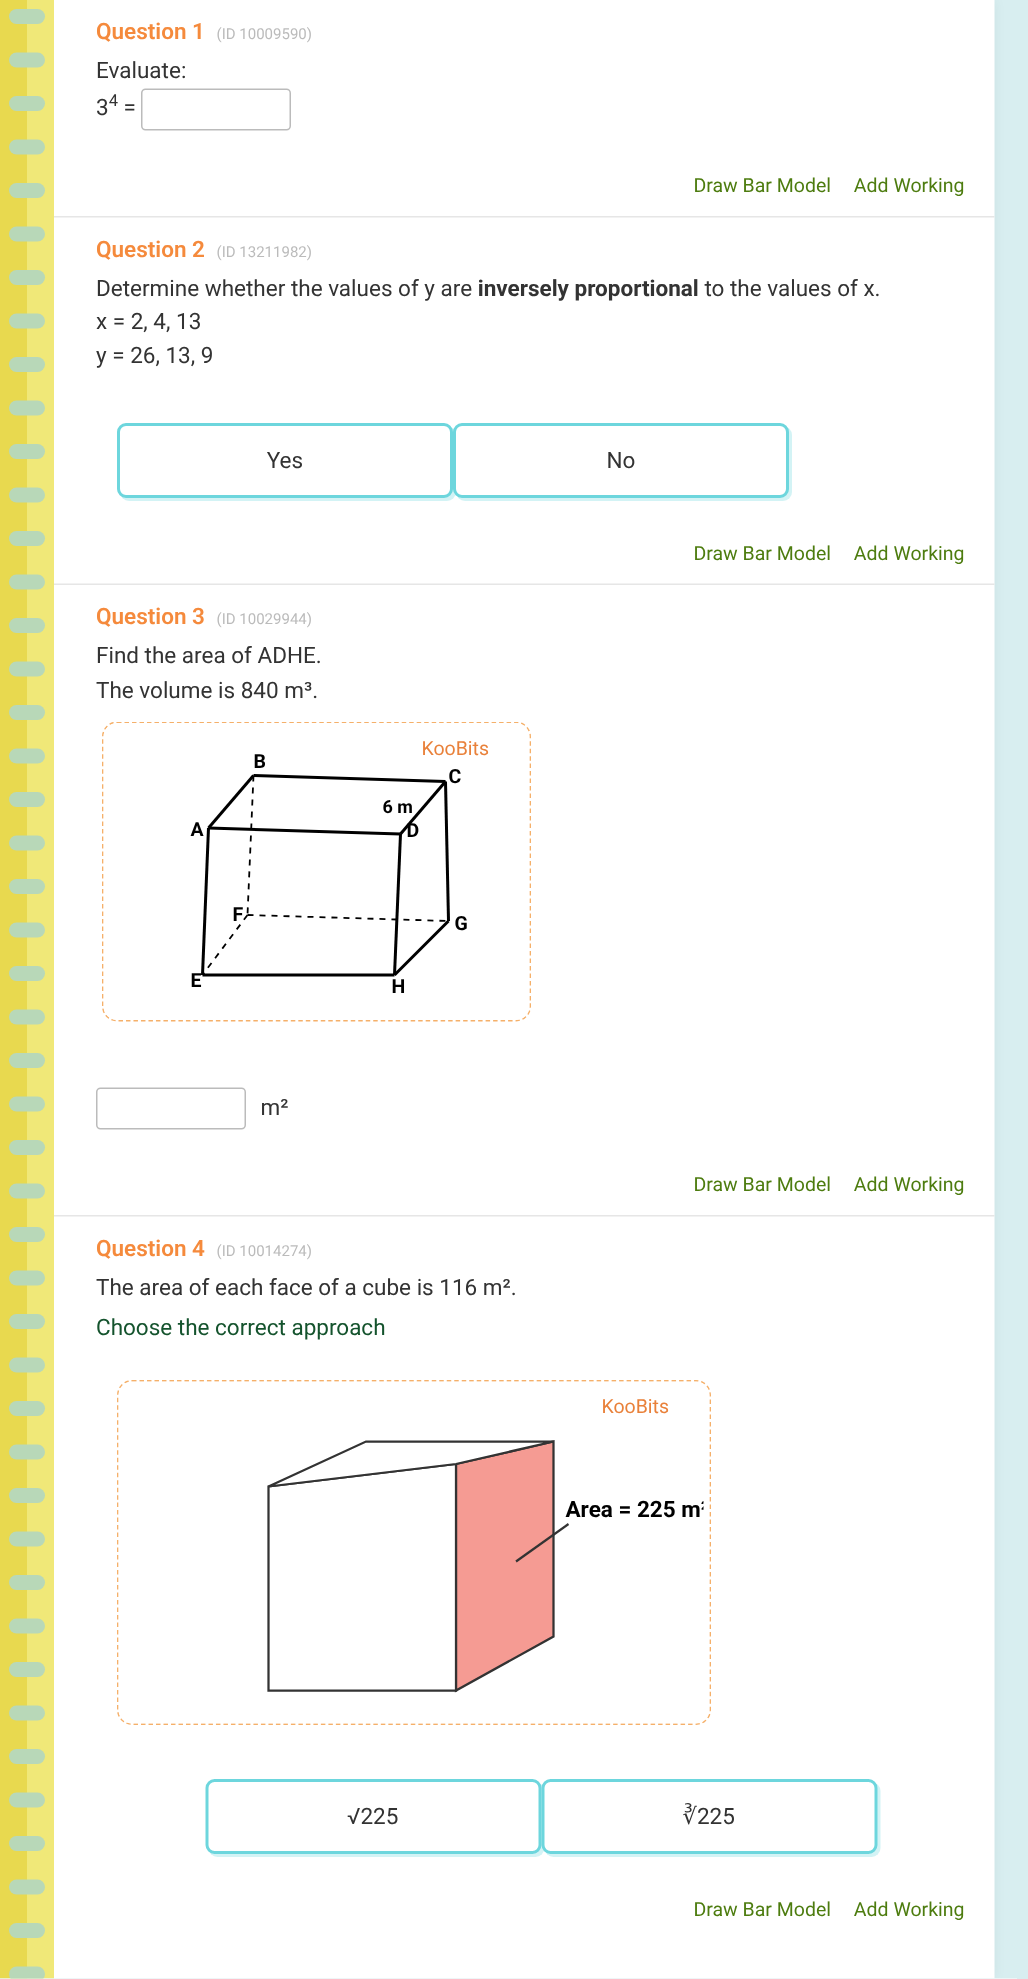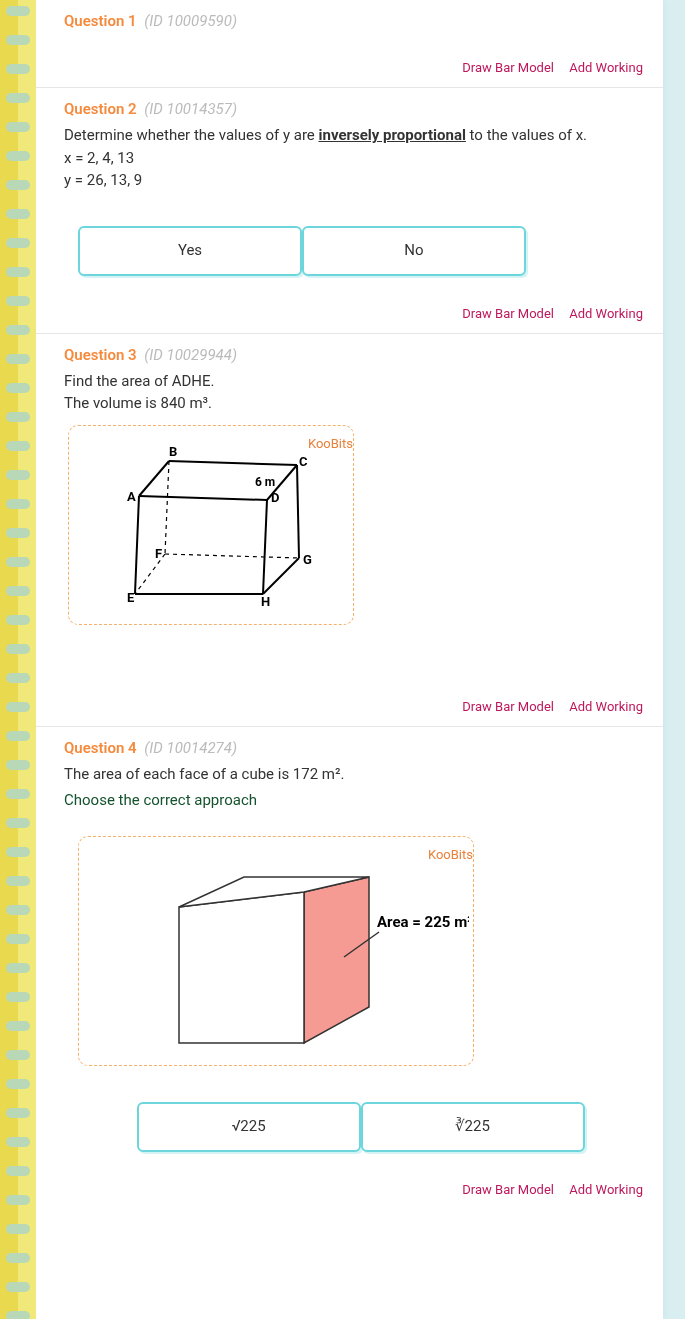--- a/index.html
+++ b/index.html
@@ -46,48 +46,47 @@
 .qheader {
   margin-bottom: 6px;
 }
 .qtitle {
   color: #f58a3c;
   font-weight: 600;
   font-size: 15px;
 }
 .qid {
   color: #bbb;
-  font-size: 15px;
+  font-size: 10px;
   margin-left: 4px;
-  font-style: italic;
 }
 .qbody {
   color: #333;
   line-height: 1.5;
 }
-.qbody strong { font-weight: 700; text-decoration: underline; }
+.qbody strong { font-weight: 700; }
 .center-line { text-align: left; }
 input.blank {
   border: 1px solid #bbb;
   border-radius: 3px;
   height: 28px;
   width: 100px;
   padding: 2px 6px;
   font-size: 14px;
   vertical-align: middle;
 }
 input.blank.wide { width: 100px; }
 .sup { vertical-align: super; font-size: 11px; line-height: 0; }
 .actions {
   text-align: right;
   margin-top: 30px;
   font-size: 13px;
 }
 .actions a {
-  color: #be185d;
+  color: #4d7c0f;
   text-decoration: none;
   margin-left: 12px;
   cursor: pointer;
 }
 .choice-row {
   display: flex;
   margin: 34px 0 0 14px;
 }
 .choice-btn {
   flex: 0 0 224px;
@@ -107,21 +106,21 @@
   border: 1px dashed #f5b06a;
   border-radius: 10px;
   padding: 10px;
   margin-top: 10px;
   position: relative;
   display: inline-block;
 }
 .fig-brand {
   position: absolute;
   top: 8px;
-  right: 0;
+  right: 27px;
   color: #e9813a;
   font-size: 13px;
 }
 .hint {
   color: #14532d;
   margin-top: 4px;
 }
 .unit-label {
   margin-left: 6px;
 }
@@ -179,30 +178,36 @@
       <div class="ring" style="top: 1282px;"></div>
       <div class="ring" style="top: 1311px;"></div>
     </div>
   <div class="paper">
 
     <div class="question">
       <div class="qheader">
         <span class="qtitle">Question 1</span>
         <span class="qid">(ID 10009590)</span>
       </div>
+      <div class="qbody">
+        <div>Evaluate:</div>
+        <div>
+          <span>3</span><span class="sup">4</span><span> = </span><input class="blank wide" style="">
+        </div>
+      </div>
       <div class="actions">
         <a>Draw Bar Model</a>
         <a>Add Working</a>
       </div>
     </div>
 
     <div class="question">
       <div class="qheader">
         <span class="qtitle">Question 2</span>
-        <span class="qid">(ID 10014357)</span>
+        <span class="qid">(ID 13211982)</span>
       </div>
       <div class="qbody">
         <div>
           <span>Determine whether the values of y are </span><strong>inversely proportional</strong><span> to the values of x.</span>
         </div>
         <div class="center-line">x = 2, 4, 13</div>
         <div class="center-line">y = 26, 13, 9</div>
         <div class="choice-row">
           <div class="choice-btn">Yes</div>
           <div class="choice-btn">No</div>
@@ -254,34 +259,38 @@
             <text x="48" y="65" font-size="13" font-weight="bold">A</text>
             <text x="192" y="66" font-size="13" font-weight="bold">D</text>
             <text x="76" y="122" font-size="13" font-weight="bold">F</text>
             <text x="224" y="128" font-size="13" font-weight="bold">G</text>
             <text x="48" y="166" font-size="13" font-weight="bold">E</text>
             <text x="182" y="170" font-size="13" font-weight="bold">H</text>
             <text x="176" y="50" font-size="12" font-weight="bold">6 m</text>
           </svg>
         </div>
         <div class="spacer-sm"></div>
+        <div>
+          <input class="blank" style="">
+          <span class="unit-label">m²</span>
+        </div>
       </div>
       <div class="actions">
         <a>Draw Bar Model</a>
         <a>Add Working</a>
       </div>
     </div>
 
     <div class="question" style="border-bottom:none;">
       <div class="qheader">
         <span class="qtitle">Question 4</span>
         <span class="qid">(ID 10014274)</span>
       </div>
       <div class="qbody">
-        <div>The area of each face of a cube is 172 m².</div>
+        <div>The area of each face of a cube is 116 m².</div>
         <div class="hint">Choose the correct approach</div>
         <div class="fig-box" style="width:396px;height:230px;margin:24px 0 0 14px;">
           <span class="fig-brand">KooBits</span>
           <svg width="380" height="210">
 
             <polygon points="215,45 280,30 280,160 215,196" fill="#f59b93" stroke="#333" stroke-width="1.5"></polygon>
 
             <polygon points="90,60 215,45 215,196 90,196" fill="#fff" stroke="#333" stroke-width="1.5"></polygon>
 
             <polygon points="90,60 155,30 280,30 215,45" fill="#fff" stroke="#333" stroke-width="1.5"></polygon>

